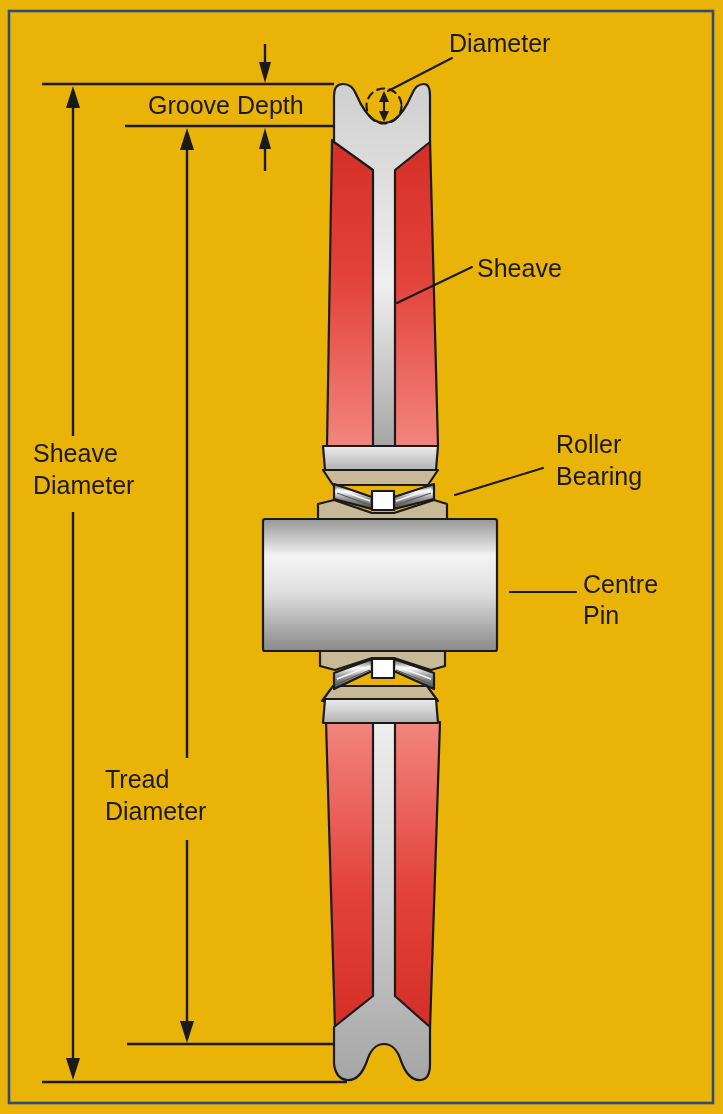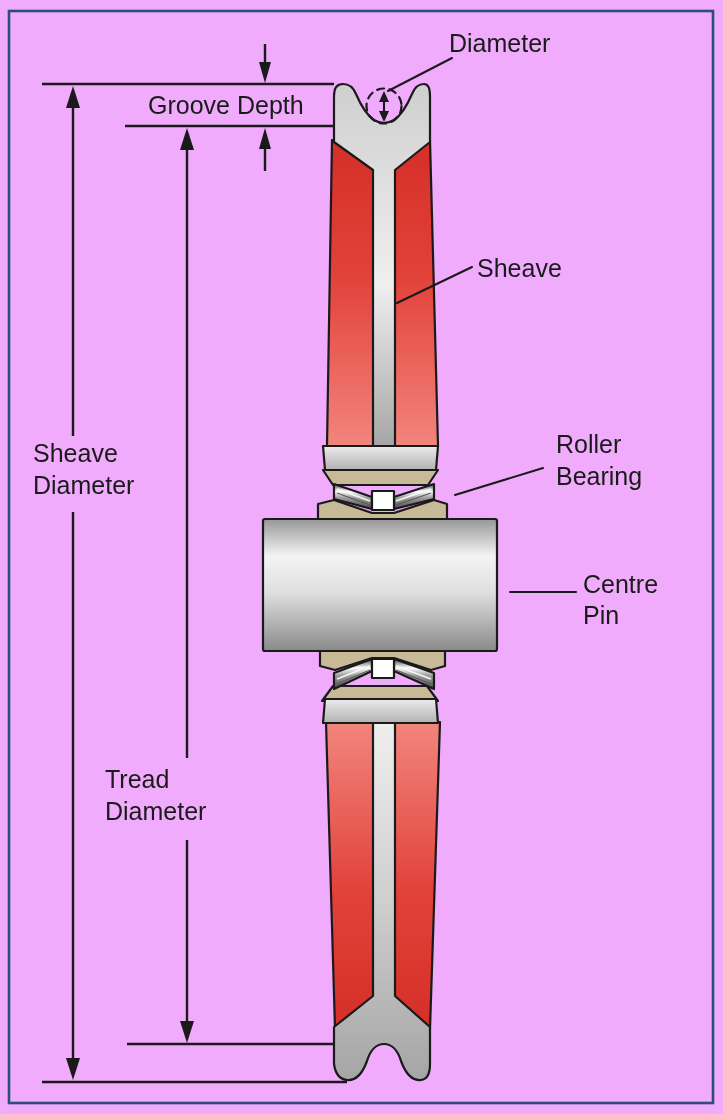--- a/index.html
+++ b/index.html
@@ -1,16 +1,16 @@
 <!DOCTYPE html>
 <html style="--c-outline: #1a1a1a; --c-text: #1a1a1a; --c-frame: #2e4d77; --c-white: #ffffff; --c-tan: #c9ba97; --c-red-top: #d52f26; --c-red-mid: #e2423a; --c-red-light: #f2857d; --c-metal-hi: #efefef; --c-metal-mid: #cfcfcf; --c-metal-lo: #a5a5a5; --c-hub-hi: #ececec; --c-hub-lo: #b2b2b2; --c-pin-edge-top: #969696; --c-pin-hi: #f4f4f4; --c-pin-mid: #e0e0e0; --c-pin-edge-bottom: #8a8a8a; --c-roller-dark: #4a4a4a; --c-roller-bright: #ffffff; --c-roller-mid: #9e9e9e; --c-roller-stripe-light: #f5f5f5; --c-roller-stripe-dark: #5a5a5a;"><head>
 <meta charset="utf-8">
 <style>
   html, body { margin: 0; padding: 0; background: #ffffff; }
-  .page { width: 723px; height: 1114px; position: relative; background: #f0abfc; }
+  .page { width: 723px; height: 1114px; position: relative; background: #eab308; }
   svg { display: block; }
   .ol   { stroke: var(--c-outline); stroke-width: 2.2; stroke-linejoin: round; stroke-linecap: round; }
   .ln   { stroke: var(--c-outline); stroke-width: 2.4; fill: none; stroke-linecap: butt; }
   .ldr  { stroke: var(--c-outline); stroke-width: 2.1; fill: none; stroke-linecap: round; }
   .ah   { fill: var(--c-outline); stroke: none; }
   .lbl  { font-family: "Liberation Sans", sans-serif; font-size: 25px; fill: var(--c-text); }
   .fill-tan   { fill: var(--c-tan); }
   .fill-white { fill: var(--c-white); }
   .nofill     { fill: none; }
   .frame { stroke: var(--c-frame); stroke-width: 2.6; fill: none; }

